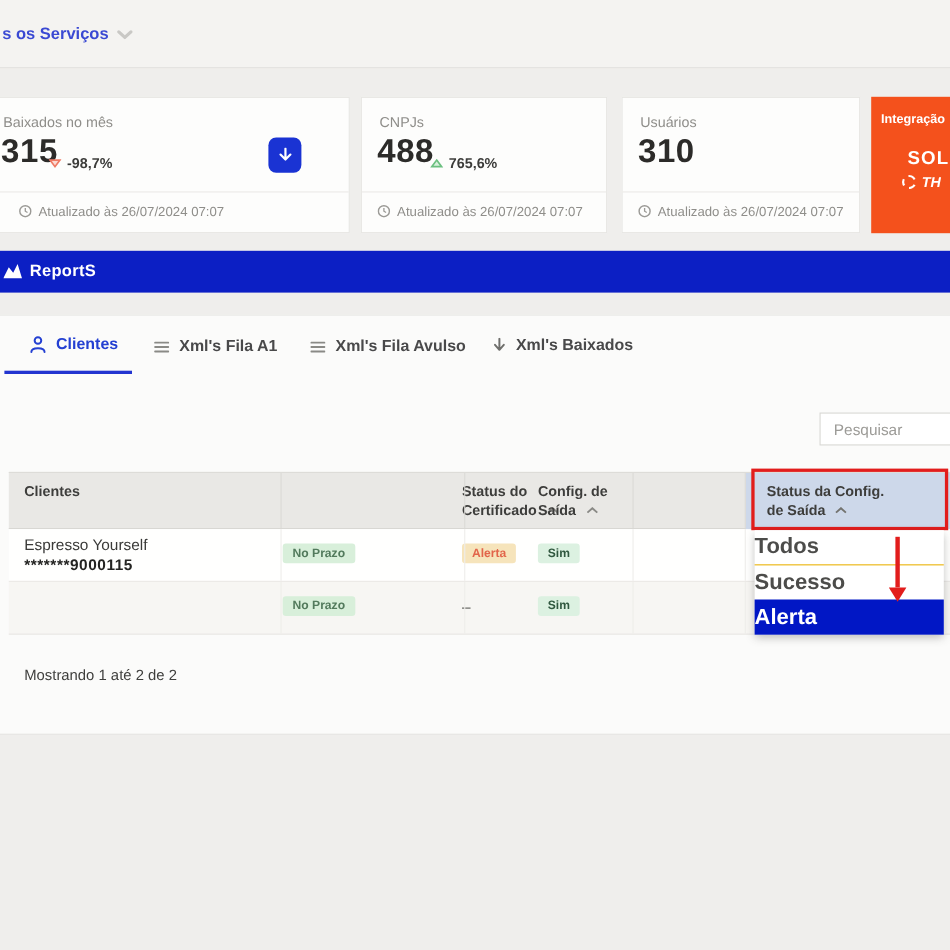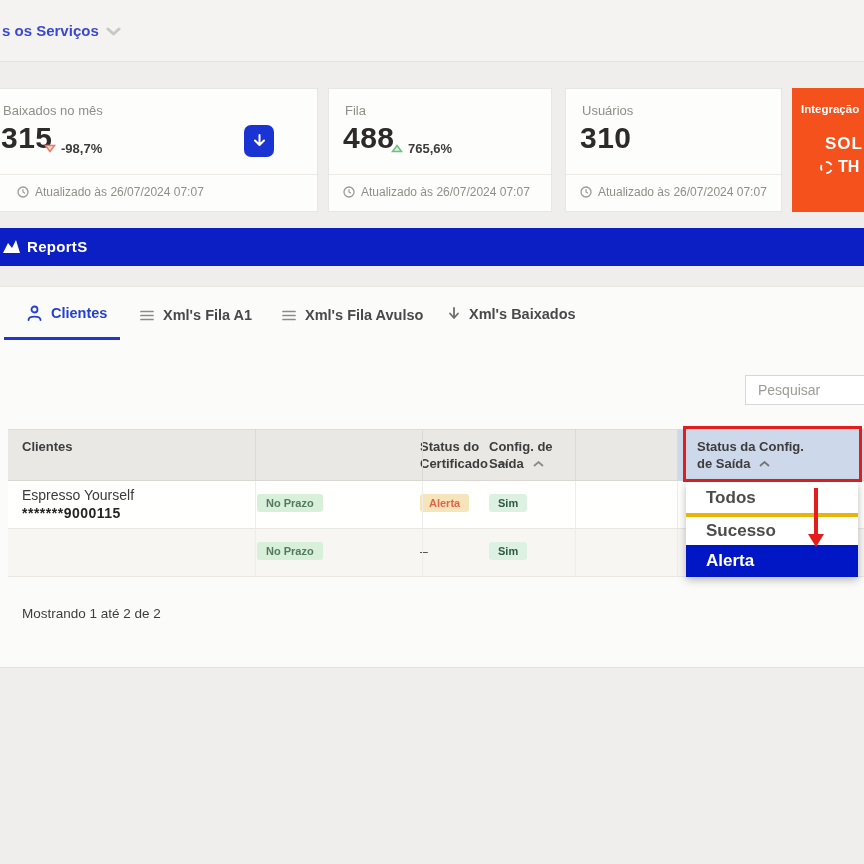--- a/index.html
+++ b/index.html
@@ -24,21 +24,21 @@
     font-size:12px; color:#8f8e8a; }
   .dl-btn { position:absolute; left:257px; top:36px; width:30px; height:32px; background:#1a33d3;
     border:none; border-radius:7px; color:#fff; font-size:15px; font-weight:700; cursor:pointer;
     display:flex; align-items:center; justify-content:center; }
   
   .promo { position:absolute; left:792px; top:88px; width:100px; height:124px; background:#f4511c; color:#fff; }
   .promo-eyebrow { position:absolute; left:9px; top:15px; font-size:11.5px; font-weight:700; white-space:nowrap; }
   .promo-brand { position:absolute; left:33px; top:46px; font-size:17px; font-weight:700; letter-spacing:1px; white-space:nowrap; }
   .promo-logo { position:absolute; left:28px; top:70px; display:flex; align-items:center; gap:5px; }
   .promo-circle { width:13px; height:13px; border:2px dashed #fff; border-radius:50%; }
-  .promo-logo-text { font-size:16px; font-weight:700; white-space:nowrap; }
+  .promo-logo-text { font-size:13px; font-weight:700; white-space:nowrap;font-style:italic; }
   
   .banner { position:absolute; left:0; top:228px; width:864px; height:38px; background:#0c1fc4; }
   .banner-icon { position:absolute; left:3px; top:11px; }
   .banner-title { position:absolute; left:27px; top:10px; color:#fff; font-size:15px; font-weight:700; letter-spacing:.3px; }
   
   .panel { position:absolute; left:0; top:286px; width:864px; height:382px; background:#fbfbfa;
     border-top:1px solid #e9e8e5; border-bottom:1px solid #e4e3e0; }
   
   .tab { position:absolute; top:20px; display:flex; align-items:center; gap:9px; cursor:pointer; }
   .tab-label { font-size:14.5px; font-weight:600; color:#49494a; white-space:nowrap; }
@@ -71,23 +71,23 @@
   .cell-cert   { position:absolute; left:249px; top:12px; }
   .cell-status { position:absolute; left:412px; top:12px; }
   .cell-dash   { position:absolute; left:412px; top:14px; font-size:14px; color:#55554f; }
   .cell-config { position:absolute; left:481px; top:12px; }
   .summary { position:absolute; left:22px; top:319px; font-size:13.5px; color:#3e3e3c; }
   
   .red-box { position:absolute; left:683px; top:426px; width:179px; height:56px;
     border:3px solid #e21d1c; pointer-events:none; }
   .dropdown { position:absolute; left:686px; top:482px; width:172px; background:#fff;
     box-shadow:0 3px 8px rgba(60,60,60,.35); }
-  .dd-item { height:31px; display:flex; align-items:center; padding-left:20px;
-    font-size:17px; font-weight:600; color:#4c4c4a; cursor:pointer; }
-  .dd-item + .dd-item { border-top:4px solid #eab308; height:32px; }
+  .dd-item { height:31px; display:flex; align-items:center; padding-left:0;
+    font-size:20px; font-weight:600; color:#4c4c4a; cursor:pointer; }
+  .dd-item + .dd-item { border-top:1px solid #eab308; height:32px; }
   .dd-item.selected { background:#0117c5; color:#fff; font-weight:700; border-top:none; }
   .arrow-shaft { position:absolute; left:814px; top:488px; width:4px; height:46px; background:#e21d1c; pointer-events:none; }
   .arrow-head { position:absolute; left:808px; top:534px; width:0; height:0; pointer-events:none;
     border-left:8px solid transparent; border-right:8px solid transparent; border-top:13px solid #e21d1c; }
   svg { display:block; }
 </style>
 </head>
 <body>
 
 <div id="screen">
@@ -119,21 +119,21 @@
     <div class="card-updated" style="left:30px;">
       <svg width="12" height="12" viewBox="0 0 12 12">
           <circle cx="6" cy="6" r="5" fill="none" stroke="#9b9a96" stroke-width="1.3"></circle>
           <path d="M6 3.2 V6 L8 7.2" fill="none" stroke="#9b9a96" stroke-width="1.2"></path>
         </svg>
       <span>Atualizado às 26/07/2024 07:07</span>
     </div>
   </div>
 
   <div class="card" style="left:328px; width:224px;">
-    <div class="card-label">Fila</div>
+    <div class="card-label">CNPJs</div>
     <div class="card-value">488</div>
     <div class="card-delta" style="left:62px;">
       <svg width="12" height="9" viewBox="0 0 12 9">
           <polygon points="6,1.5 10.5,7.5 1.5,7.5" fill="#d7f0dc" stroke="#6cc080" stroke-width="1.5"></polygon>
         </svg>
       <span>765,6%</span>
     </div>
     <div class="card-divider"></div>
     <div class="card-updated">
       <svg width="12" height="12" viewBox="0 0 12 12">

